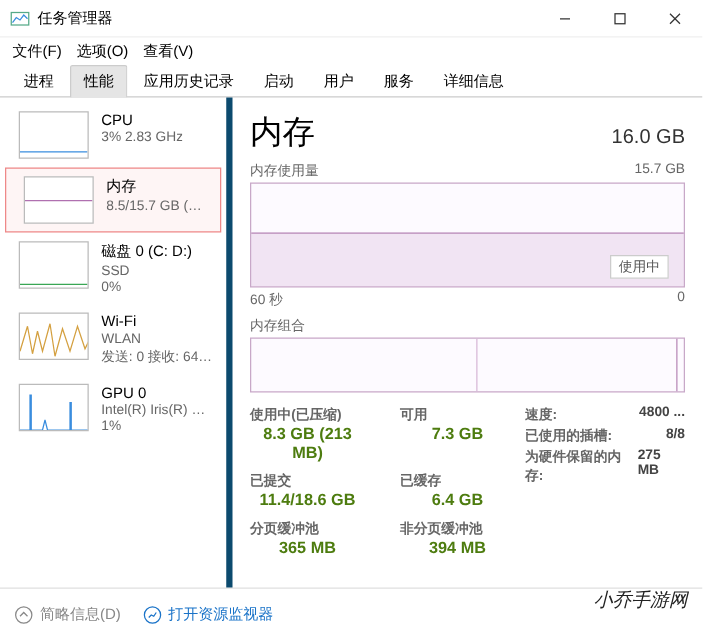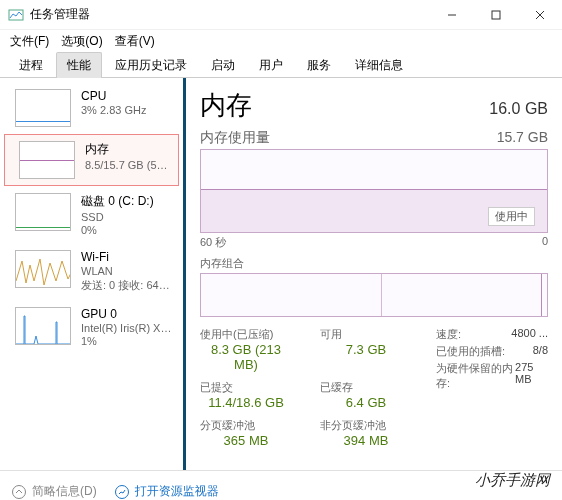--- a/index.html
+++ b/index.html
@@ -9,41 +9,41 @@
 .titlebar-title { flex: 1; font-size: 12px; }
 .win-buttons { display: flex; }
 .win-btn { width: 44px; height: 30px; display: flex; align-items: center; justify-content: center; font-size: 12px; color: #333; }
 .win-btn svg { width: 10px; height: 10px; }
 .menubar { height: 22px; display: flex; align-items: center; padding: 0 6px; font-size: 12px; gap: 4px; }
 .menubar span { padding: 2px 4px; }
 .tabs { height: 26px; display: flex; align-items: flex-end; border-bottom: 1px solid #ccc; padding: 0 8px; gap: 2px; }
 .tab { padding: 4px 10px; font-size: 12px; border: 1px solid transparent; border-bottom: none; position: relative; top: 1px; }
 .tab.active { border-color: #ccc; background: #e5e5e5; border-radius: 2px 2px 0 0; }
 .content { display: flex; height: calc(100% - 108px); }
-.sidebar { width: 186px; border-right: 3px solid #0c4a6e; overflow: hidden; padding-top: 4px; }
+.sidebar { width: 186px; border-right: 5px solid #0c4a6e; overflow: hidden; padding-top: 4px; }
 .side-item { display: flex; padding: 6px 10px 6px 14px; gap: 10px; align-items: flex-start; border: 1px solid transparent; }
 .side-item.selected { border: 1px solid #e88; background: #fef5f5; margin: 0 4px; }
 .thumb { width: 56px; height: 38px; border: 1px solid #bbb; background: #fff; flex-shrink: 0; position: relative; overflow: hidden; }
 .side-text { display: flex; flex-direction: column; gap: 1px; font-size: 11px; color: #333; overflow: hidden; }
 .side-title { font-size: 12px; color: #000; }
 .side-sub { color: #666; font-size: 11px; white-space: nowrap; overflow: hidden; text-overflow: ellipsis; }
 .main { flex: 1; padding: 10px 14px 4px 14px; overflow: hidden; }
 .main-head { display: flex; justify-content: space-between; align-items: baseline; }
 .main-title { font-size: 26px; font-weight: 300; }
 .main-total { font-size: 16px; color: #333; }
-.chart-label-row { display: flex; justify-content: space-between; font-size: 14px; color: #666; margin-top: 6px; }
+.chart-label-row { display: flex; justify-content: space-between; font-size: 11px; color: #666; margin-top: 6px; }
 .chart1 { height: 84px; border: 1px solid #c8a8c8; margin-top: 2px; position: relative; background: #fdfaff; }
 .usage-fill { position: absolute; left: 0; right: 0; bottom: 0; height: 52%; background: rgba(200,150,200,0.22); border-top: 1px solid #b888b8; }
 .usage-badge { position: absolute; right: 12px; bottom: 6px; border: 1px solid #ccc; padding: 1px 6px; font-size: 11px; background: #fff; color: #555; }
 .chart-sub-row { display: flex; justify-content: space-between; font-size: 11px; color: #666; margin-top: 2px; }
 .compose-label { font-size: 11px; color: #666; margin-top: 6px; }
 .chart2 { height: 44px; border: 1px solid #c8a8c8; margin-top: 2px; position: relative; background: #fdfaff; }
 .compose-main { position: absolute; left: 0; top: 0; bottom: 0; width: 98.5%; border-right: 1px solid #b888b8; }
 .compose-mid { position: absolute; left: 52%; top: 0; bottom: 0; width: 1px; background: #d8b8d8; }
-.stats { margin-top: 10px; display: flex; gap: 24px; }
+.stats { margin-top: 10px; display: flex; gap: 8px; font-weight: bold; }
 .stats-left { flex: 1; }
 .stat-row { display: flex; gap: 28px; margin-bottom: 8px; }
 .stat-block { min-width: 92px; }
 .stat-lbl { font-size: 11px; color: #666; }
 .stat-val { font-size: 13px; color: #4d7c0f; text-align: center; }
 .stats-right { width: 158px; font-size: 11px; color: #444; }
 .kv { display: flex; justify-content: space-between; margin-bottom: 2px; }
 .kv .k { color: #666; }
 .footer { height: 42px; border-top: 1px solid #e0e0e0; display: flex; align-items: center; padding: 0 12px; gap: 18px; font-size: 12px; }
 .footer-link { color: #888; display: flex; align-items: center; gap: 6px; }

